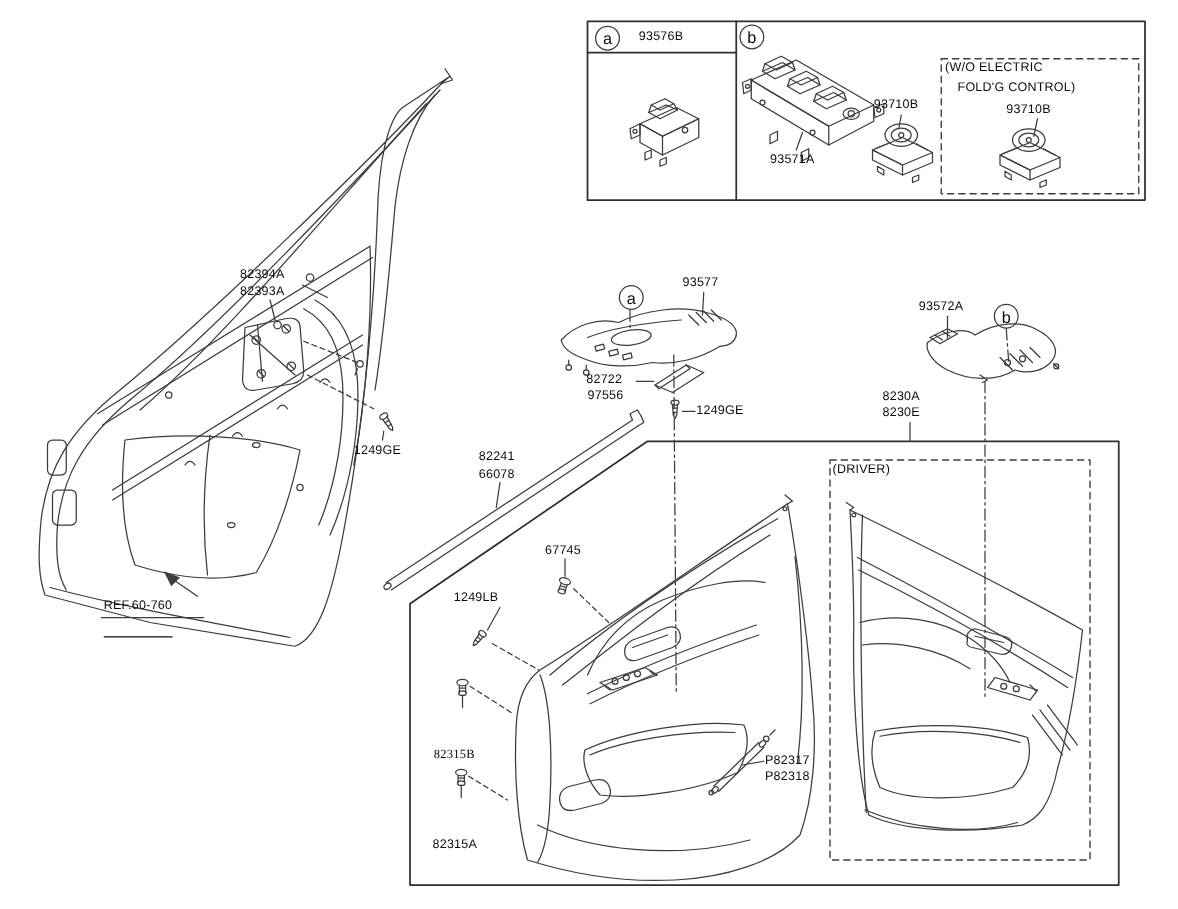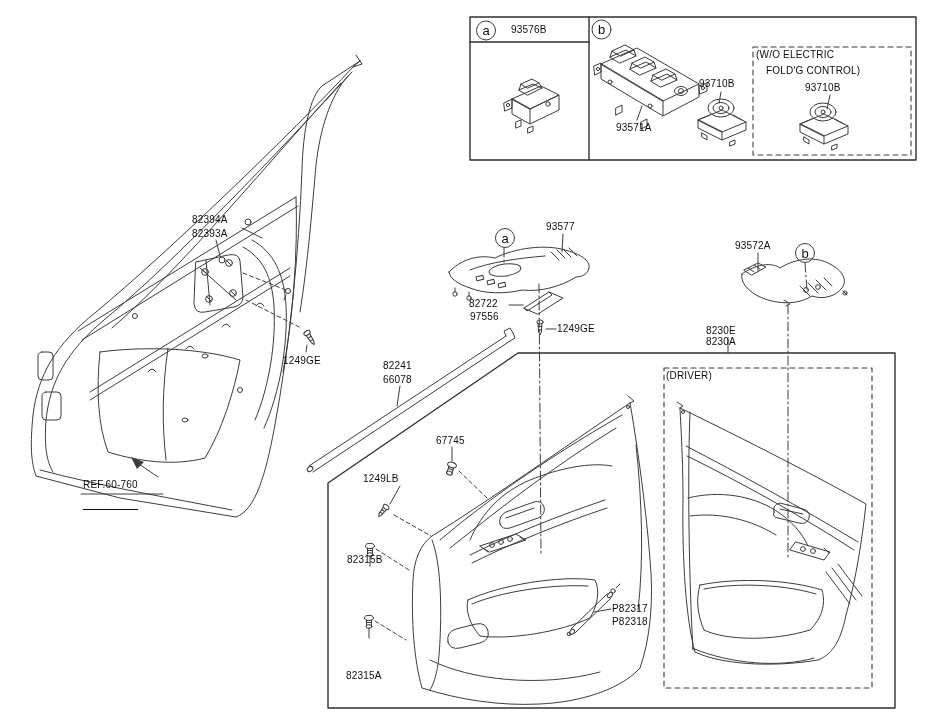--- a/index.html
+++ b/index.html
@@ -368,24 +368,24 @@
   <div class="lbl" style="left:383px; top:358px;">82241</div>
   <div class="lbl" style="left:383px; top:372px;">66078</div>
   <div class="lbl" style="left:546px; top:219px;">93577</div>
   <div class="mk" style="left:497px; top:232px;">a</div>
   <div class="lbl" style="left:469px; top:296px;">82722</div>
   <div class="lbl" style="left:470px; top:309px;">97556</div>
   <div class="lbl" style="left:557px; top:321px;">1249GE</div>
 
   <div class="lbl" style="left:436px; top:433px;">67745</div>
   <div class="lbl" style="left:363px; top:471px;">1249LB</div>
-  <div class="lbl" style="left:347px; top:552px;">82315B</div>
+  <div class="lbl" style="left:347px; top:596px;font-family:Liberation Serif, serif;">82315B</div>
   <div class="lbl" style="left:346px; top:640px;margin-top:28px;">82315A</div>
   <div class="lbl" style="left:612px; top:601px;">P82317</div>
   <div class="lbl" style="left:612px; top:614px;">P82318</div>
 
   <div class="lbl" style="left:735px; top:238px;">93572A</div>
   <div class="mk" style="left:797px; top:247px;">b</div>
-  <div class="lbl" style="left:706px; top:310px;margin-top:24px;">8230A</div>
+  <div class="lbl" style="left:706px; top:310px;">8230A</div>
   <div class="lbl" style="left:706px; top:323px;">8230E</div>
   <div class="lbl" style="left:666px; top:368px;">(DRIVER)</div>
 
 </div>
 
 </body></html>

